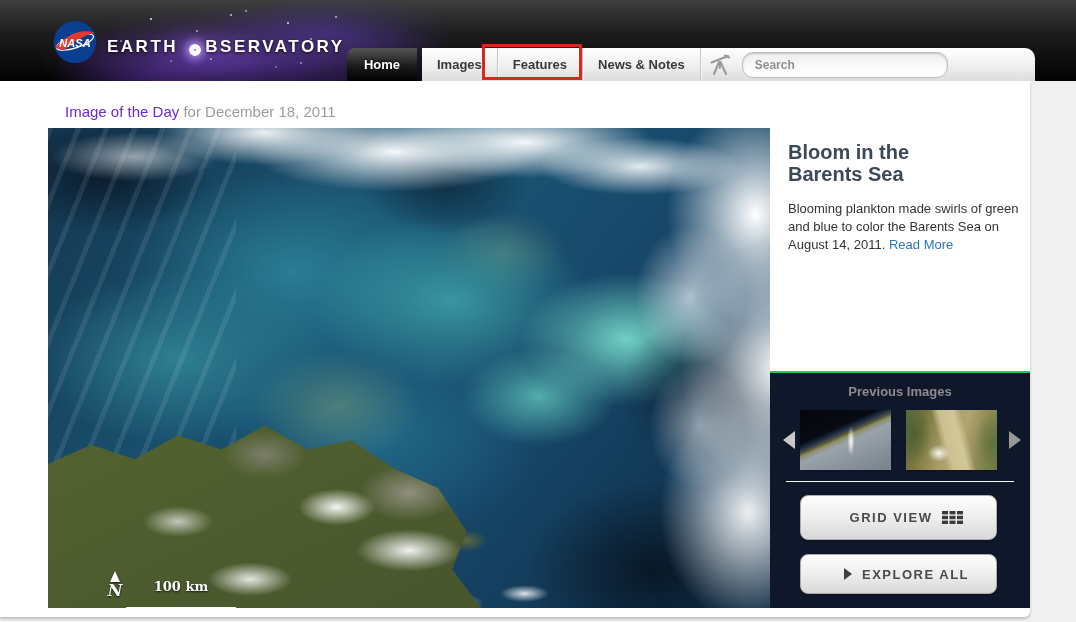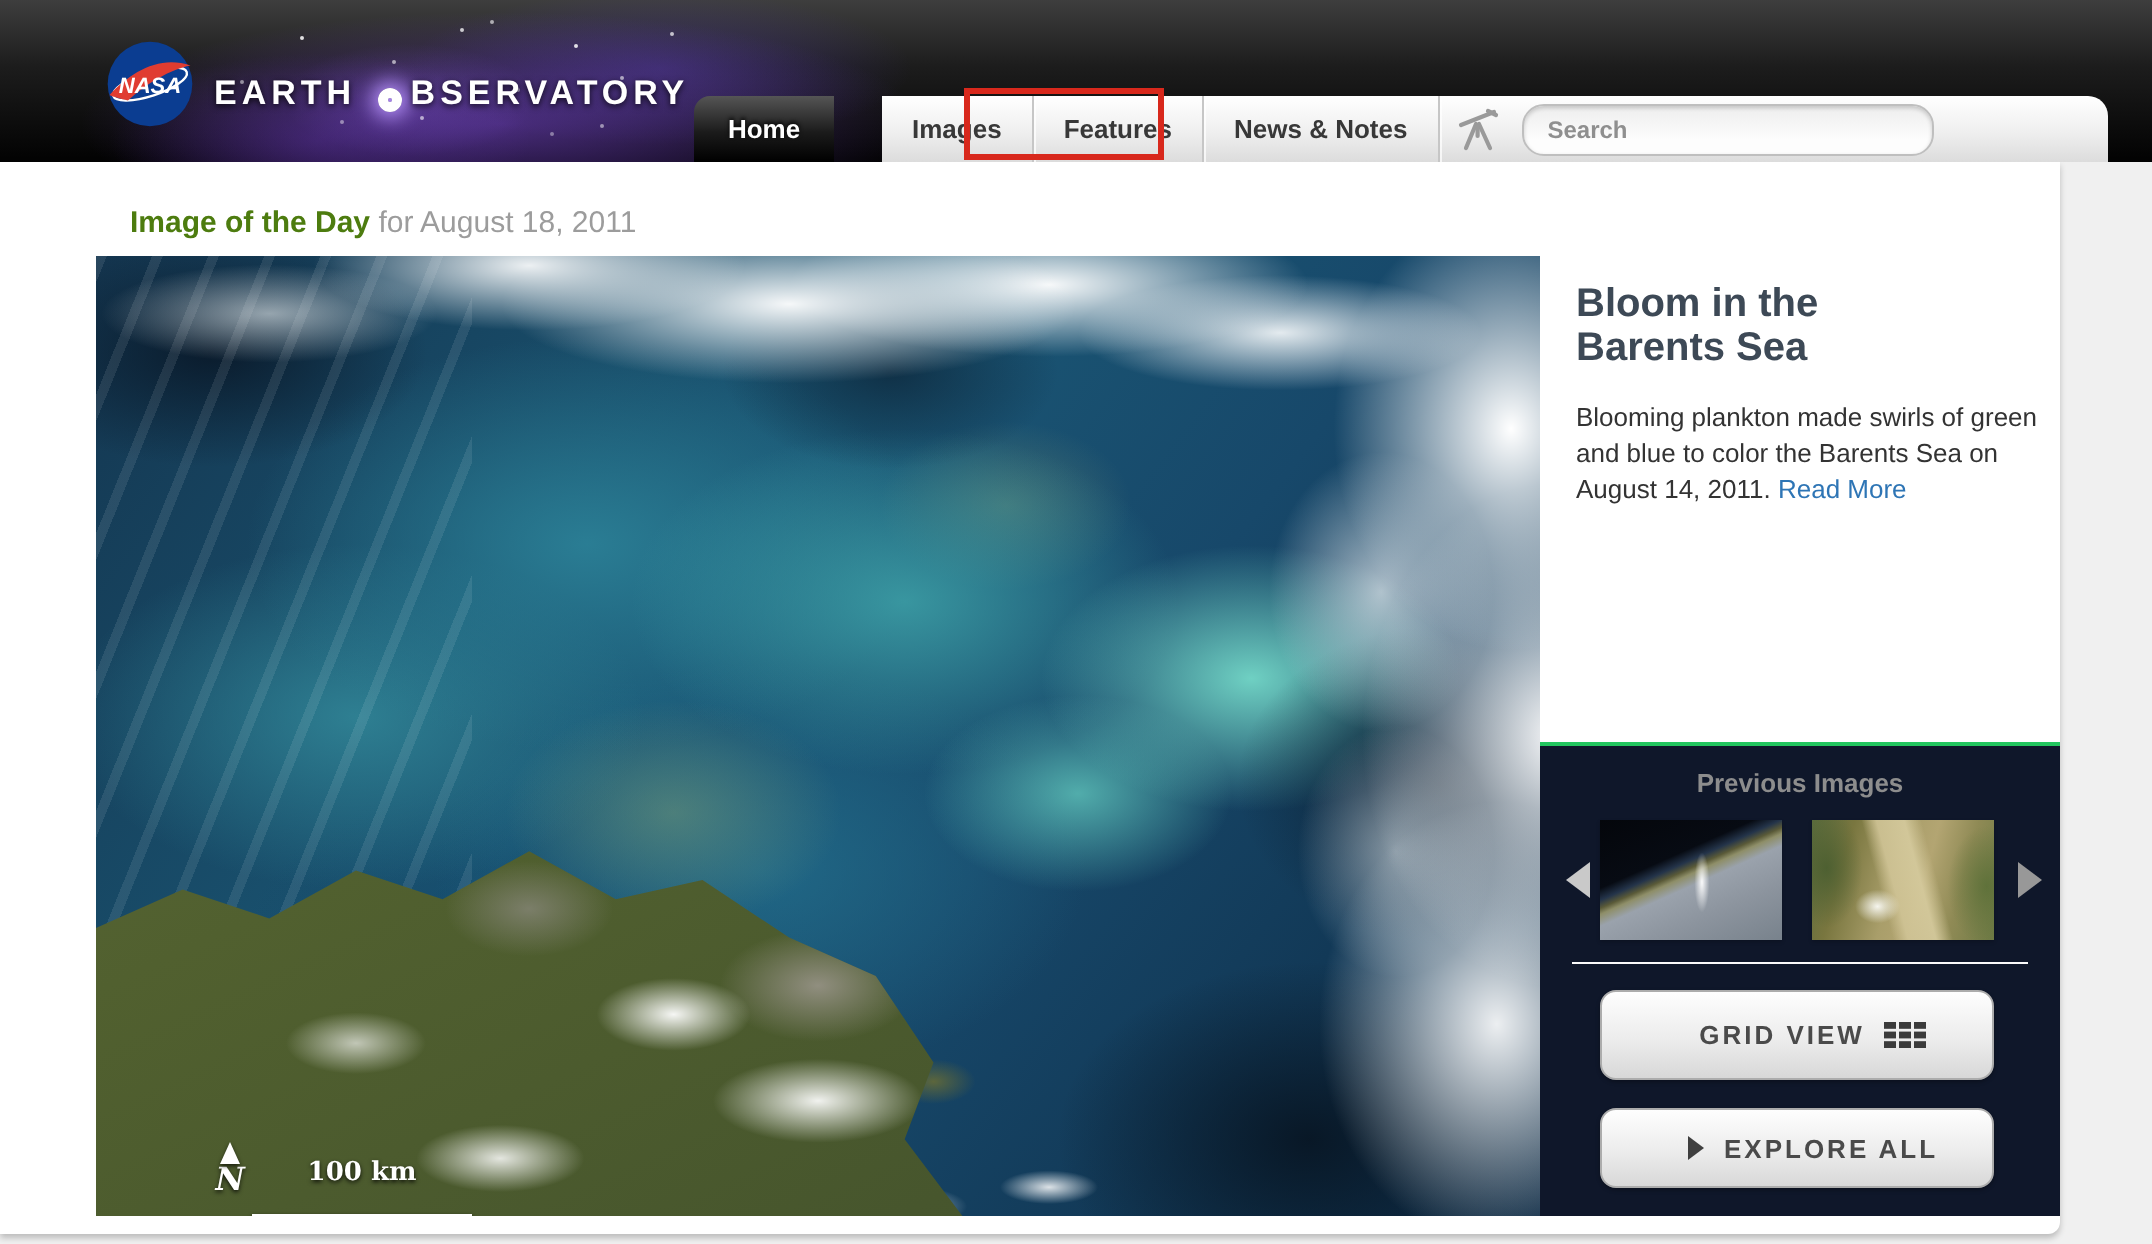--- a/index.html
+++ b/index.html
@@ -58,21 +58,21 @@
   
   .home-tab {
     position:absolute; left:347px; top:48px; width:70px; height:33px;
     background:linear-gradient(180deg,#555 0%,#1b1b1b 55%,#000 100%);
     border-radius:8px 0 0 0;
     color:#fff; font-weight:bold; font-size:13px;
     display:flex; align-items:center; justify-content:center;
     text-shadow:0 -1px 2px #000; cursor:pointer; z-index:5;
   }
   .nav-strip {
-    position:absolute; left:441px; top:48px; width:613px; height:33px;
+    position:absolute; left:422px; top:48px; width:613px; height:33px;
     background:linear-gradient(180deg,#ffffff 0%,#efefef 55%,#dcdcdc 100%);
     border-radius:0 10px 0 0;
     display:flex; align-items:stretch; z-index:4;
   }
   .nav-item {
     display:flex; align-items:center; padding:0 15px;
     font-size:13px; font-weight:bold; color:#383838;
     border-right:1px solid #c6c6c6; box-shadow:1px 0 0 rgba(255,255,255,.7);
     cursor:pointer; white-space:nowrap;
   }
@@ -88,21 +88,21 @@
     font-family:"Liberation Sans",sans-serif;
   }
   .search-input::placeholder { color:#8f8f8f; font-weight:bold; opacity:1; }
   .annotation-box {
     position:absolute; left:482px; top:44px; width:100px; height:36px;
     border:3px solid #d8281c; z-index:20; pointer-events:none;
   }
 
   
   .title-band { position:absolute; left:65px; top:103px; font-size:15px; white-space:nowrap; z-index:3; }
-  .title-band .strong { font-weight:bold; color:#4d7c0f; }
+  .title-band .strong { font-weight:normal; color:#6d28d9; }
   .title-band .sub { color:#9c9c9c; }
 
   
   .hero {
     position:absolute; left:48px; top:128px; width:722px; height:480px; overflow:hidden; cursor:pointer; z-index:2;
     background:
       radial-gradient(30px 16px at 58% 86%, rgba(96,104,58,.95), rgba(96,104,58,0) 70%),
       radial-gradient(45px 14px at 43% 97%, rgba(255,255,255,.95), rgba(255,255,255,0) 70%),
       radial-gradient(55px 16px at 55% 99%, rgba(255,255,255,.9), rgba(255,255,255,0) 70%),
       radial-gradient(35px 12px at 66% 97%, rgba(255,255,255,.85), rgba(255,255,255,0) 70%),
@@ -268,21 +268,21 @@
         </g>
       </svg>
       <input class="search-input" type="text" placeholder="Search" style="">
     </div>
   </nav>
 
   <div class="annotation-box"></div>
 
   <div class="title-band">
     <span class="strong">Image of the Day</span>
-    <span class="sub">for August 18, 2011</span>
+    <span class="sub">for December 18, 2011</span>
   </div>
 
   <figure class="hero">
     <div class="streaks"></div>
     <div class="land"></div>
 
     <div class="compass">
       <span class="tri"></span>
       <span class="n">N</span>
     </div>

